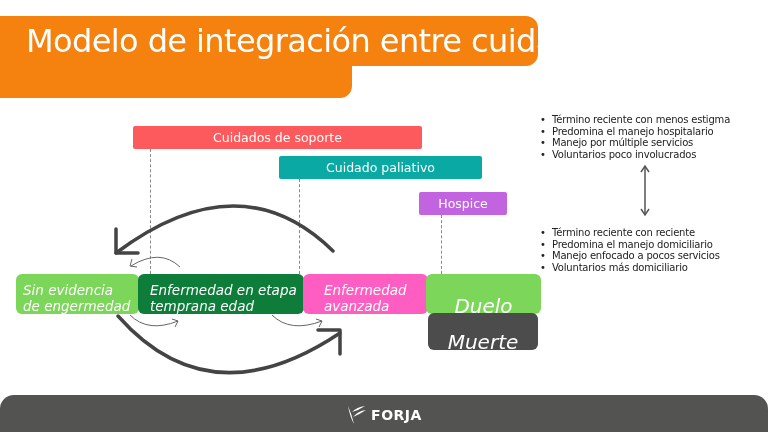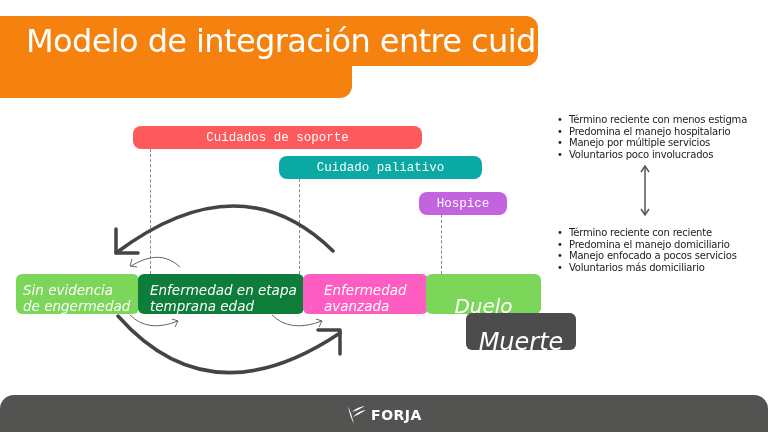--- a/index.html
+++ b/index.html
@@ -17,43 +17,43 @@
     position:absolute; left:0; top:60px;
     width:352px; height:38px;
     background:#f5820f; border-radius:0 0 12px 0;
   }
   .title-text {
     position:absolute; left:26px; top:24px;
     color:#ffffff; font-size:32px; line-height:34px;
     letter-spacing:-0.6px; white-space:nowrap;
   }
   .bar {
-    position:absolute; border-radius:8px; color:#fff;
-    font-size:12.5px; display:flex; align-items:center; justify-content:center;font-family:Liberation Mono, monospace;
+    position:absolute; border-radius:2px; color:#fff;
+    font-size:12.5px; display:flex; align-items:center; justify-content:center;
   }
   .bar-soporte { left:133px; top:126px; width:289px; height:23px; background:#fd5a5e; }
   .bar-paliativo { left:279px; top:156px; width:203px; height:23px; background:#0ba9a4; }
   .bar-hospice { left:419px; top:192px; width:88px; height:23px; background:#c264e0; }
 
   .dash {
     position:absolute; width:0; border-left:1px dashed #888;
   }
   .stage {
     position:absolute; color:#fff; border-radius:6px;
     font-size:13.5px; line-height:16px; padding-left:7px; box-sizing:border-box;
     display:flex; align-items:flex-end;font-style:italic;
   }
   .st-1 { left:16px; top:274px; width:123px; height:40px; background:#7cd659; }
   .st-2 { left:138px; top:274px; width:166px; height:40px; background:#0e7d3a; padding-left:12px; }
   .st-3 { left:303px; top:274px; width:125px; height:40px; background:#fe5ec2; padding-left:21px; }
   .st-duelo { left:426px; top:274px; width:115px; height:40px; background:#7cd659; justify-content:center; font-size:20px; padding-left:0; }
-  .st-muerte { left:428px; top:313px; width:110px; height:37px; background:#4c4c4c; justify-content:center; font-size:24px; padding-left:0;margin-left:38px; }
+  .st-muerte { left:428px; top:313px; width:110px; height:37px; background:#4c4c4c; justify-content:center; font-size:20px; padding-left:0; }
 
   .notes {
-    position:absolute; left:557px; font-size:10px; line-height:11.5px; color:#222;
+    position:absolute; left:540px; font-size:10px; line-height:11.5px; color:#222;
   }
   .notes ul { margin:0; padding:0; list-style:none; }
   .notes li { position:relative; padding-left:12px; white-space:nowrap; letter-spacing:-0.2px; }
   .notes li::before { content:"•"; position:absolute; left:0; top:0; }
   .notes-top { top:114px; }
   .notes-bottom { top:227px; }
 
   svg.overlay { position:absolute; left:0; top:0; }
 
   .footer {

